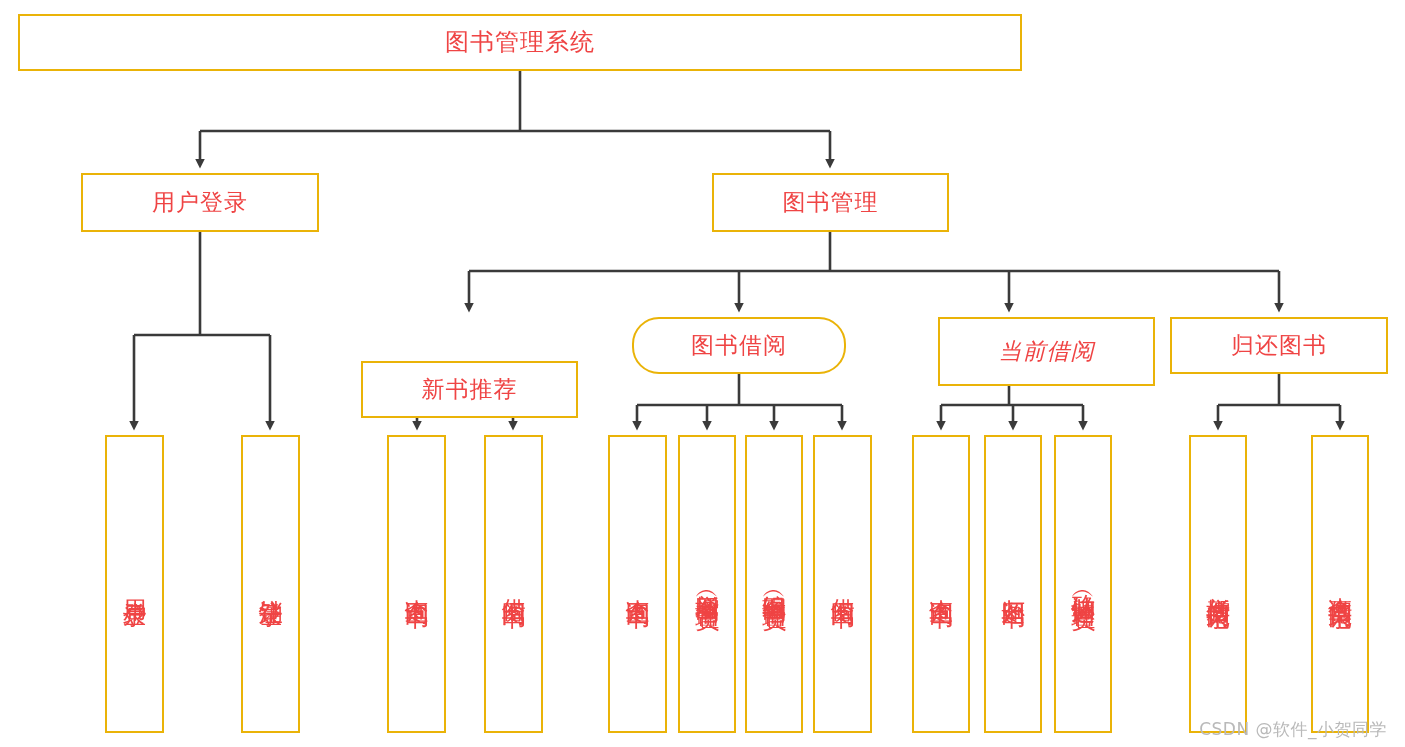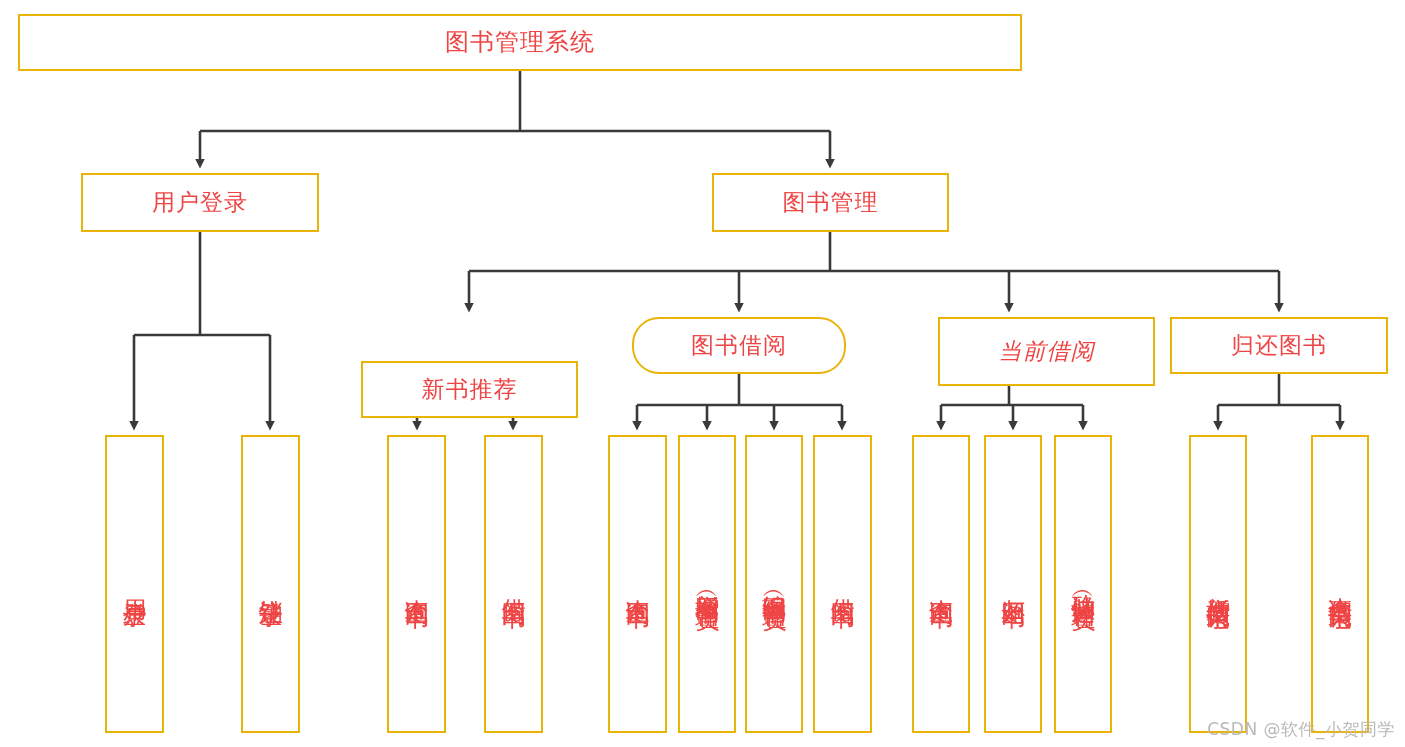--- a/index.html
+++ b/index.html
@@ -47,21 +47,21 @@
     letter-spacing: 2px;
     align-items: center;
     justify-content: center;
     padding: 6px 0;
   }
   .node.root {
     font-size: 24px;
   }
   .watermark {
     position: absolute;
-    right: 10px;
+    right: 18px;
     bottom: 6px;
     font-size: 17px;
     color: #b9b9b9;
     white-space: nowrap;
     letter-spacing: 0.5px;
   }
 </style>
 </head>
 <body>
 

